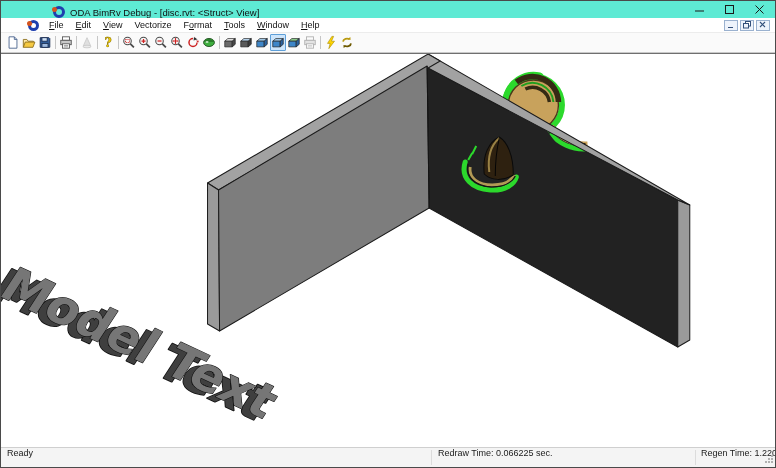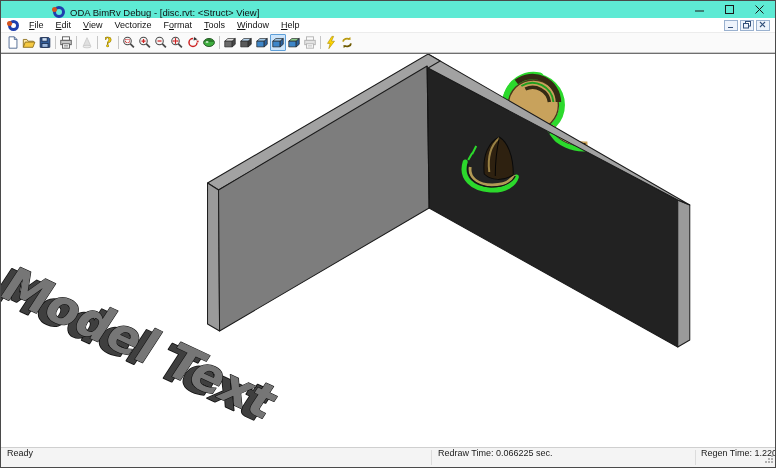--- a/index.html
+++ b/index.html
@@ -11,21 +11,21 @@
     position:relative; overflow:hidden;
   }
   
   .titlebar { height:17px; display:flex; align-items:flex-end; background:#5eead4; flex:0 0 auto;padding-left:45px; }
   .logo { width:12px; height:12px; border-radius:50%; border:3px solid #1f3fae; position:relative; margin:0 5px 0 7px; flex:0 0 auto; }
   .logo::before { content:""; position:absolute; left:-4px; top:-2px; width:5px; height:5px; background:#d5541e; border-radius:50%; }
   .title-text { font-size:9.5px; color:#111; white-space:nowrap; }
   .win-controls { margin-left:auto; display:flex; height:100%; }
   .win-btn { width:30px; height:100%; display:flex; align-items:center; justify-content:center; }
   
-  .menubar { height:15px; display:flex; align-items:center; background:#fff; border-bottom:1px solid #ececec; flex:0 0 auto; }
+  .menubar { height:15px; display:flex; align-items:center; background:#fff; border-bottom:1px solid #ececec; flex:0 0 auto;padding-left:20px; }
   .menubar .logo { width:11px; height:11px; border-width:3px; margin:0 4px 0 7px; }
   .menu-item { font-size:9px; color:#111; padding:0 6px; line-height:14px; cursor:default; }
   .mdi-controls { margin-left:auto; display:flex; gap:2px; padding-right:5px; }
   .mdi-btn { width:14px; height:11px; border:1px solid #9ab1cf; background:#eef3fb; display:flex; align-items:center; justify-content:center; }
   
   .toolbar { height:20px; display:flex; align-items:center; background:#fafafa; border-bottom:1px solid #c9c9c9; padding-left:4px; flex:0 0 auto; }
   .tb-btn { width:16px; height:17px; display:flex; align-items:center; justify-content:center; border:1px solid transparent; border-radius:1px; }
   .tb-btn.pressed { background:#cde5fb; border-color:#5e9fd8; }
   .tb-btn.disabled { opacity:.45; filter:grayscale(1); }
   .tb-sep { width:1px; height:13px; background:#c6c6c6; margin:0 2px; }

